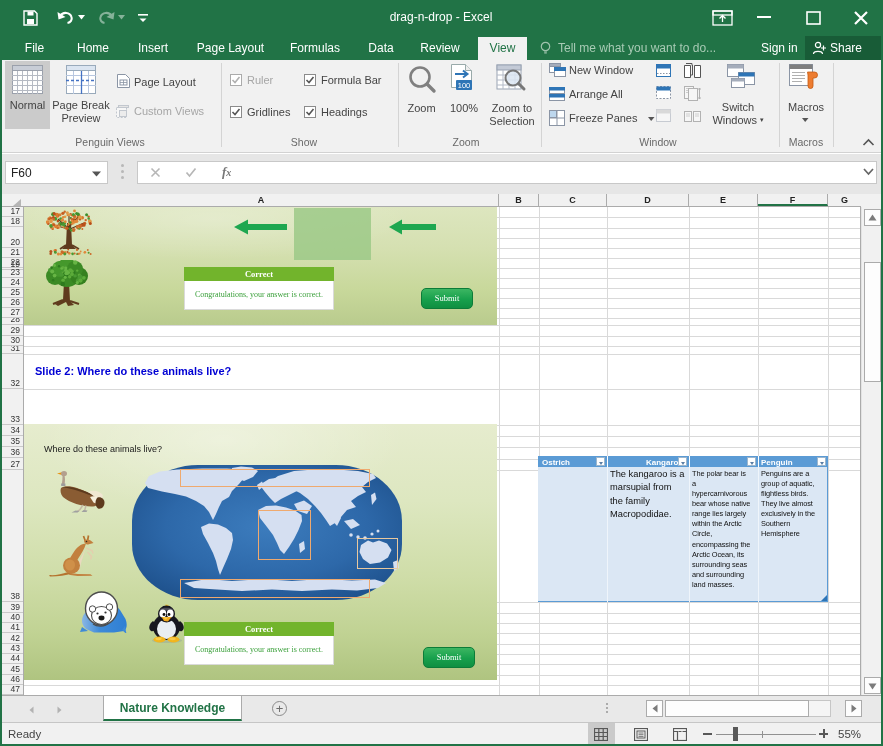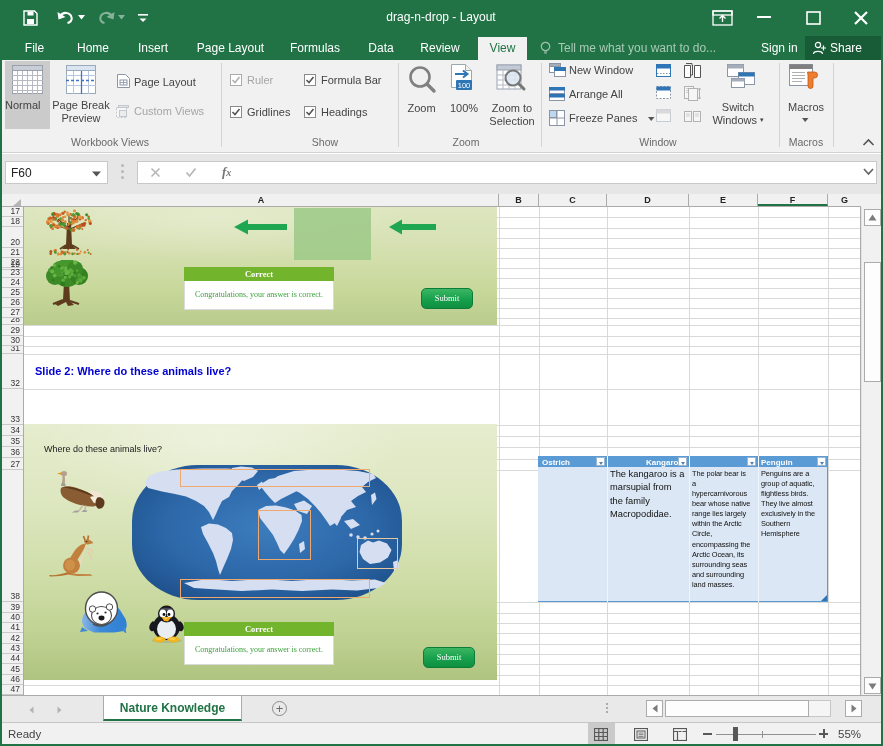--- a/index.html
+++ b/index.html
@@ -63,21 +63,21 @@
       <path d="M15 6 C12 1.5 5 2 3.5 7 C2.5 10 4.5 12.5 7.5 13" fill="none" stroke="#fff" stroke-width="2.1"></path>
       <path d="M17.5 2 L16.5 9.5 L9.5 7 Z" fill="#fff"></path>
     </svg>
   <svg class="abs" style="left:118px;top:15px" width="8" height="5" viewBox="0 0 8 5" opacacity="0.45">
       <path d="M0 0h7L3.5 4.5z" fill="#fff" opacity="0.45"></path>
     </svg>
   <svg class="abs" style="left:137px;top:12px" width="12" height="12" viewBox="0 0 12 12">
       <rect x="1" y="2" width="10" height="1.6" fill="#fff"></rect>
       <path d="M2.5 6.5h7L6 10z" fill="#fff"></path>
     </svg>
-  <div class="abs" style="left:331px;top:10px;width:220px;text-align:center;color:#fff;font-size:12px;">drag-n-drop - Layout</div>
+  <div class="abs" style="left:331px;top:10px;width:220px;text-align:center;color:#fff;font-size:12px;">drag-n-drop - Excel</div>
 
   <svg class="abs" style="left:712px;top:10px" width="21" height="16" viewBox="0 0 21 16">
       <rect x="1" y="1" width="19" height="14" fill="none" stroke="#fff" stroke-width="1.3"></rect>
       <rect x="1" y="1" width="19" height="4" fill="none" stroke="#fff" stroke-width="1.3"></rect>
       <path d="M10.5 5.5 L10.5 12 M7.5 8.5 L10.5 5.5 L13.5 8.5" stroke="#fff" stroke-width="1.3" fill="none"></path>
     </svg>
   <div class="abs" style="left:757px;top:16px;width:14px;height:2px;background:#fff"></div>
   <svg class="abs" style="left:806px;top:11px" width="15" height="14" viewBox="0 0 15 14">
       <rect x="1" y="1" width="13" height="12" fill="none" stroke="#fff" stroke-width="1.6"></rect>
     </svg>
@@ -115,21 +115,21 @@
 <div class="abs" id="ribbon">
 
   <div class="abs" style="left:5px;top:1px;width:45px;height:68px;background:#cbcbcb;"></div>
   <svg class="abs" style="left:12px;top:5px" width="31" height="29" viewBox="0 0 31 29">
       <rect x="0.5" y="0.5" width="30" height="28" fill="#fdfdfd" stroke="#9aa0ab"></rect>
       <rect x="0.5" y="0.5" width="30" height="5" fill="#c8cdd6" stroke="#9aa0ab"></rect>
       <g stroke="#b4b9c2" stroke-width="1">
         <path d="M0 10.5h31M0 15.5h31M0 20.5h31M0 25.5h31M5.5 6v23M10.5 6v23M15.5 6v23M20.5 6v23M25.5 6v23"></path>
       </g>
     </svg>
-  <div class="abs rlabel" style="left:5px;top:39px;width:45px;text-align:left;">Normal</div>
+  <div class="abs rlabel" style="left:5px;top:39px;width:45px;text-align:center;">Normal</div>
   <svg class="abs" style="left:66px;top:5px" width="30" height="29" viewBox="0 0 30 29">
       <rect x="0.5" y="0.5" width="29" height="28" fill="#fff" stroke="#9ab"></rect>
       <rect x="0.5" y="0.5" width="29" height="5" fill="#dbe5f1" stroke="#9ab"></rect>
       <g stroke="#b8c7e0" stroke-width="1">
         <path d="M0 10.5h30M0 20.5h30M7.5 6v23M22.5 6v23"></path>
       </g>
       <path d="M0 15.5h30" stroke="#4472c4" stroke-width="1.3" stroke-dasharray="3 2"></path>
       <path d="M15.5 6v23" stroke="#4472c4" stroke-width="1.3"></path>
     </svg>
   <div class="abs rlabel" style="left:48px;top:39px;width:66px;text-align:center;line-height:13px;">Page Break<br>Preview</div>
@@ -138,21 +138,21 @@
       <rect x="3" y="6" width="7" height="5" fill="none" stroke="#8b95a5"></rect>
       <path d="M3 8.5h7M6.5 6v5" stroke="#8b95a5" stroke-width="0.8"></path>
     </svg>
   <div class="abs rlabel" style="left:134px;top:16px;">Page Layout</div>
   <svg class="abs" style="left:116px;top:45px" width="13" height="13" viewBox="0 0 13 13" opacity="0.45">
       <rect x="0.5" y="2.5" width="10" height="10" fill="#fff" stroke="#8b95a5" stroke-dasharray="2 1.4"></rect>
       <rect x="3.5" y="5.5" width="7" height="6" fill="#e8e8e8" stroke="#8b95a5"></rect>
       <rect x="2.5" y="0.5" width="10" height="2" fill="#d8d8d8" stroke="#8b95a5"></rect>
     </svg>
   <div class="abs rlabel-dis" style="left:134px;top:45px;">Custom Views</div>
-  <div class="glabel" style="left:40px;width:140px;">Workbook Views</div>
+  <div class="glabel" style="left:40px;width:140px;">Penguin Views</div>
   <div class="gsep" style="left:221px;"></div>
 
   <svg class="abs" style="left:230px;top:14px" width="12" height="12" viewBox="0 0 12 12">
       <rect x="0.5" y="0.5" width="11" height="11" fill="#fff" stroke="#ababab"></rect>
       <path d="M2.5 6 L5 8.5 L9.5 3" fill="none" stroke="#b0b0b0" stroke-width="1.6"></path>
     </svg>
   <div class="abs rlabel-dis" style="left:247px;top:14px;">Ruler</div>
   <svg class="abs" style="left:304px;top:14px" width="12" height="12" viewBox="0 0 12 12">
       <rect x="0.5" y="0.5" width="11" height="11" fill="#fff" stroke="#8b8b8b"></rect>
       <path d="M2.5 6 L5 8.5 L9.5 3" fill="none" stroke="#555" stroke-width="1.6"></path>
@@ -161,21 +161,21 @@
   <svg class="abs" style="left:230px;top:46px" width="12" height="12" viewBox="0 0 12 12">
       <rect x="0.5" y="0.5" width="11" height="11" fill="#fff" stroke="#8b8b8b"></rect>
       <path d="M2.5 6 L5 8.5 L9.5 3" fill="none" stroke="#555" stroke-width="1.6"></path>
     </svg>
   <div class="abs rlabel" style="left:247px;top:46px;text-align:center;">Gridlines</div>
   <svg class="abs" style="left:304px;top:46px" width="12" height="12" viewBox="0 0 12 12">
       <rect x="0.5" y="0.5" width="11" height="11" fill="#fff" stroke="#8b8b8b"></rect>
       <path d="M2.5 6 L5 8.5 L9.5 3" fill="none" stroke="#555" stroke-width="1.6"></path>
     </svg>
   <div class="abs rlabel" style="left:321px;top:46px;">Headings</div>
-  <div class="glabel" style="left:275px;width:100px;">Show</div>
+  <div class="glabel" style="left:254px;width:100px;">Show</div>
   <div class="gsep" style="left:398px;"></div>
 
   <svg class="abs" style="left:406px;top:4px" width="32" height="32" viewBox="0 0 32 32">
       <circle cx="14" cy="13" r="9.5" fill="none" stroke="#808080" stroke-width="2.6"></circle>
       <path d="M21 20 L28 27" stroke="#808080" stroke-width="3.4" stroke-linecap="round"></path>
     </svg>
   <div class="abs rlabel" style="left:399px;top:42px;width:45px;text-align:center;">Zoom</div>
   <svg class="abs" style="left:450px;top:3px" width="28" height="33" viewBox="0 0 28 33">
       <path d="M1.5 1.5 h14 l6 6 v17 h-20 z" fill="#fff" stroke="#9aa"></path>
       <path d="M15.5 1.5 v6 h6" fill="#eee" stroke="#9aa"></path>

